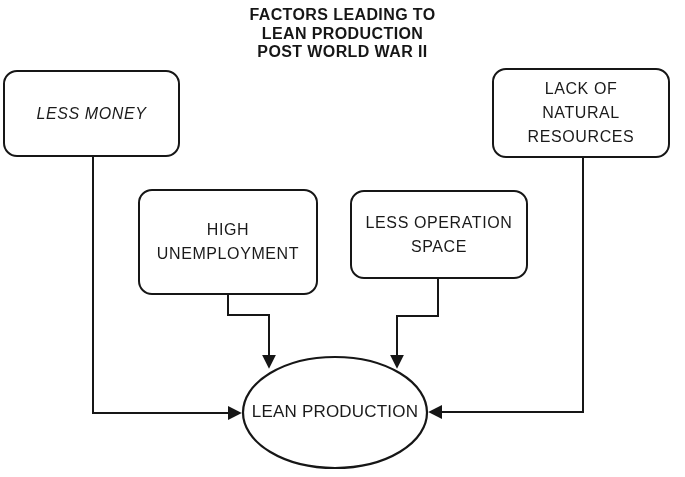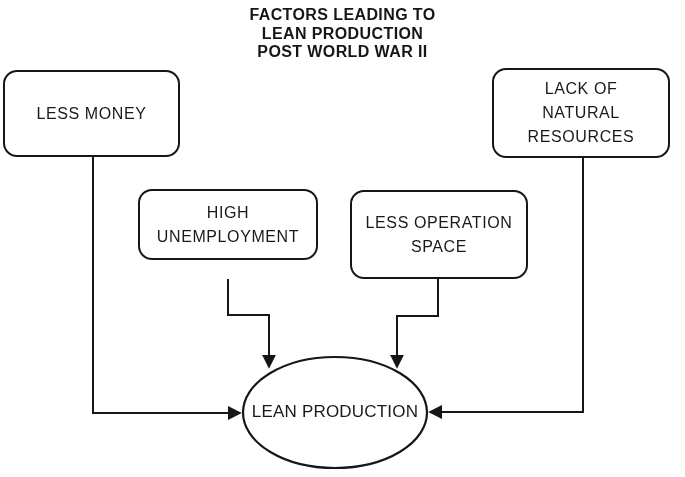--- a/index.html
+++ b/index.html
@@ -44,23 +44,23 @@
     align-items: center;
     justify-content: center;
     text-align: center;
     font-size: 16px;
     font-weight: 400;
     line-height: 1.5;
     letter-spacing: 0.6px;
     color: #1a1a1a;
     padding: 0 12px;
   }
-  .node--less-money          { left: 3px;   top: 70px;  width: 177px; height: 87px; }
+  .node--less-money          { left: 3px;   top: 70px;  width: 177px; height: 87px; font-style: italic; }
   .node--lack-natural        { left: 492px; top: 68px;  width: 178px; height: 90px; }
-  .node--high-unemployment   { left: 138px; top: 189px; width: 180px; height: 71px; }
+  .node--high-unemployment   { left: 138px; top: 189px; width: 180px; height: 106px; }
   .node--less-operation      { left: 350px; top: 190px; width: 178px; height: 89px; }
   .ellipse-label {
     position: absolute;
     left: 244px;
     top: 402px;
     width: 182px;
     text-align: center;
     font-size: 17px;
     font-weight: 400;
     letter-spacing: 0.2px;

